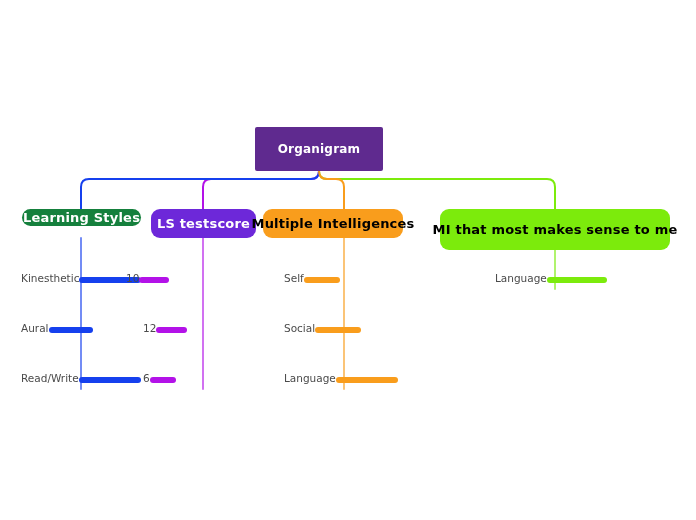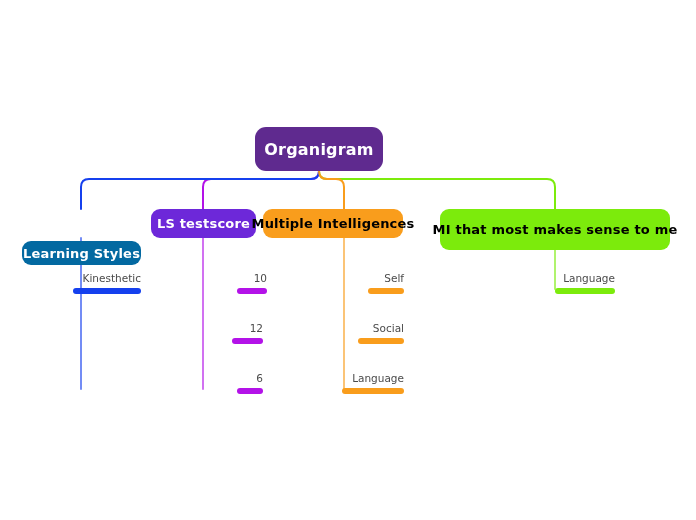--- a/index.html
+++ b/index.html
@@ -34,33 +34,33 @@
     align-items: center;
     justify-content: center;
     border-radius: 9px;
     font-weight: bold;
     letter-spacing: 0.2px;
     white-space: nowrap;
     cursor: pointer;
     z-index: 5;
   }
   .node-root {
-    font-size: 16px;
-    border-radius: 11px;
+    font-size: 12px;
+    border-radius: 2px;
   }
   .node-branch {
     font-size: 13px;
   }
 
   
   .leaf {
     position: absolute;
     display: flex;
-    flex-direction: column;
-    align-items: flex-end;
+    flex-direction: row;
+    align-items: center;
     z-index: 4;
     cursor: default;
   }
   .leaf-label {
     font-size: 10.5px;
     color: #4a4a4a;
     line-height: 13px;
     white-space: nowrap;
     font-weight: normal;
   }
@@ -83,32 +83,40 @@
       <path d="M 81 238 L 81 389" stroke="#1540ee99" stroke-width="2" fill="none" stroke-linecap="round" stroke-linejoin="round"></path>
       <path d="M 203 238 L 203 389" stroke="#b312e899" stroke-width="2" fill="none" stroke-linecap="round" stroke-linejoin="round"></path>
       <path d="M 344 238 L 344 389" stroke="#f99d1c99" stroke-width="2" fill="none" stroke-linecap="round" stroke-linejoin="round"></path>
       <path d="M 555 238 L 555 289" stroke="#7ceb0c99" stroke-width="2" fill="none" stroke-linecap="round" stroke-linejoin="round"></path>
     </svg>
 
   <div class="node node-root" id="root-node" style="left: 255px; top: 127px; width: 128px; height: 44px; background: rgb(95, 42, 143); color: rgb(255, 255, 255);">
     <span>Organigram</span>
   </div>
 
-  <div class="node node-branch" id="branch-0" style="left: 22px; top: 209px; width: 119px; height: 24px; background: #0369a1; color: rgb(255, 255, 255); margin-top: 32px;">
+  <div class="node node-branch" id="branch-0" style="left: 22px; top: 209px; width: 119px; height: 17px; background: #15803d; color: rgb(255, 255, 255);">
     <span>Learning Styles</span>
   </div>
   <div class="leaf" id="leaf-0-0" style="left: 21px; top: 272px; width: 120px;">
     <span class="leaf-label">Kinesthetic</span>
     <div class="leaf-bar" style="width: 68px; background: rgb(21, 64, 238);"></div>
   </div>
+  <div class="leaf" id="leaf-0-1" style="left: 21px; top: 322px; width: 120px;">
+    <span class="leaf-label">Aural</span>
+    <div class="leaf-bar" style="width: 44px; background: rgb(21, 64, 238);"></div>
+  </div>
+  <div class="leaf" id="leaf-0-2" style="left: 21px; top: 372px; width: 120px;">
+    <span class="leaf-label">Read/Write</span>
+    <div class="leaf-bar" style="width: 69px; background: rgb(21, 64, 238);"></div>
+  </div>
 
   <div class="node node-branch" id="branch-1" style="left: 151px; top: 209px; width: 105px; height: 29px; background: #6d28d9; color: rgb(255, 255, 255);">
     <span>LS testscore</span>
   </div>
-  <div class="leaf" id="leaf-1-0" style="left: 147px; top: 272px; width: 120px;">
+  <div class="leaf" id="leaf-1-0" style="left: 126px; top: 272px; width: 120px;">
     <span class="leaf-label">10</span>
     <div class="leaf-bar" style="width: 30px; background: rgb(179, 18, 232);"></div>
   </div>
   <div class="leaf" id="leaf-1-1" style="left: 143px; top: 322px; width: 120px;">
     <span class="leaf-label">12</span>
     <div class="leaf-bar" style="width: 31px; background: rgb(179, 18, 232);"></div>
   </div>
   <div class="leaf" id="leaf-1-2" style="left: 143px; top: 372px; width: 120px;">
     <span class="leaf-label">6</span>
     <div class="leaf-bar" style="width: 26px; background: rgb(179, 18, 232);"></div>

